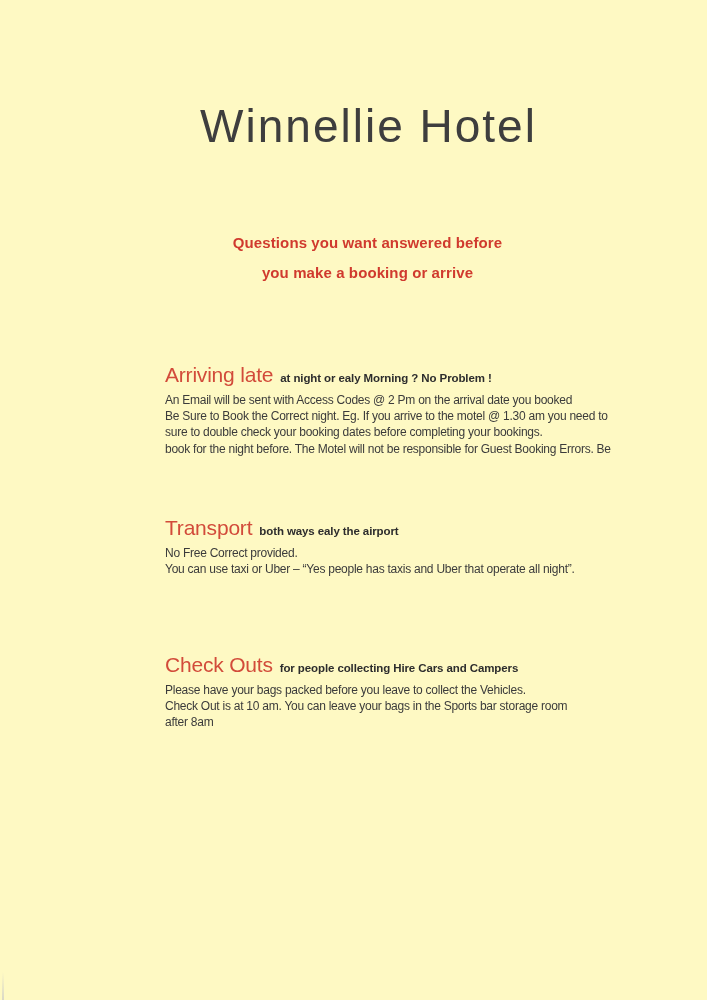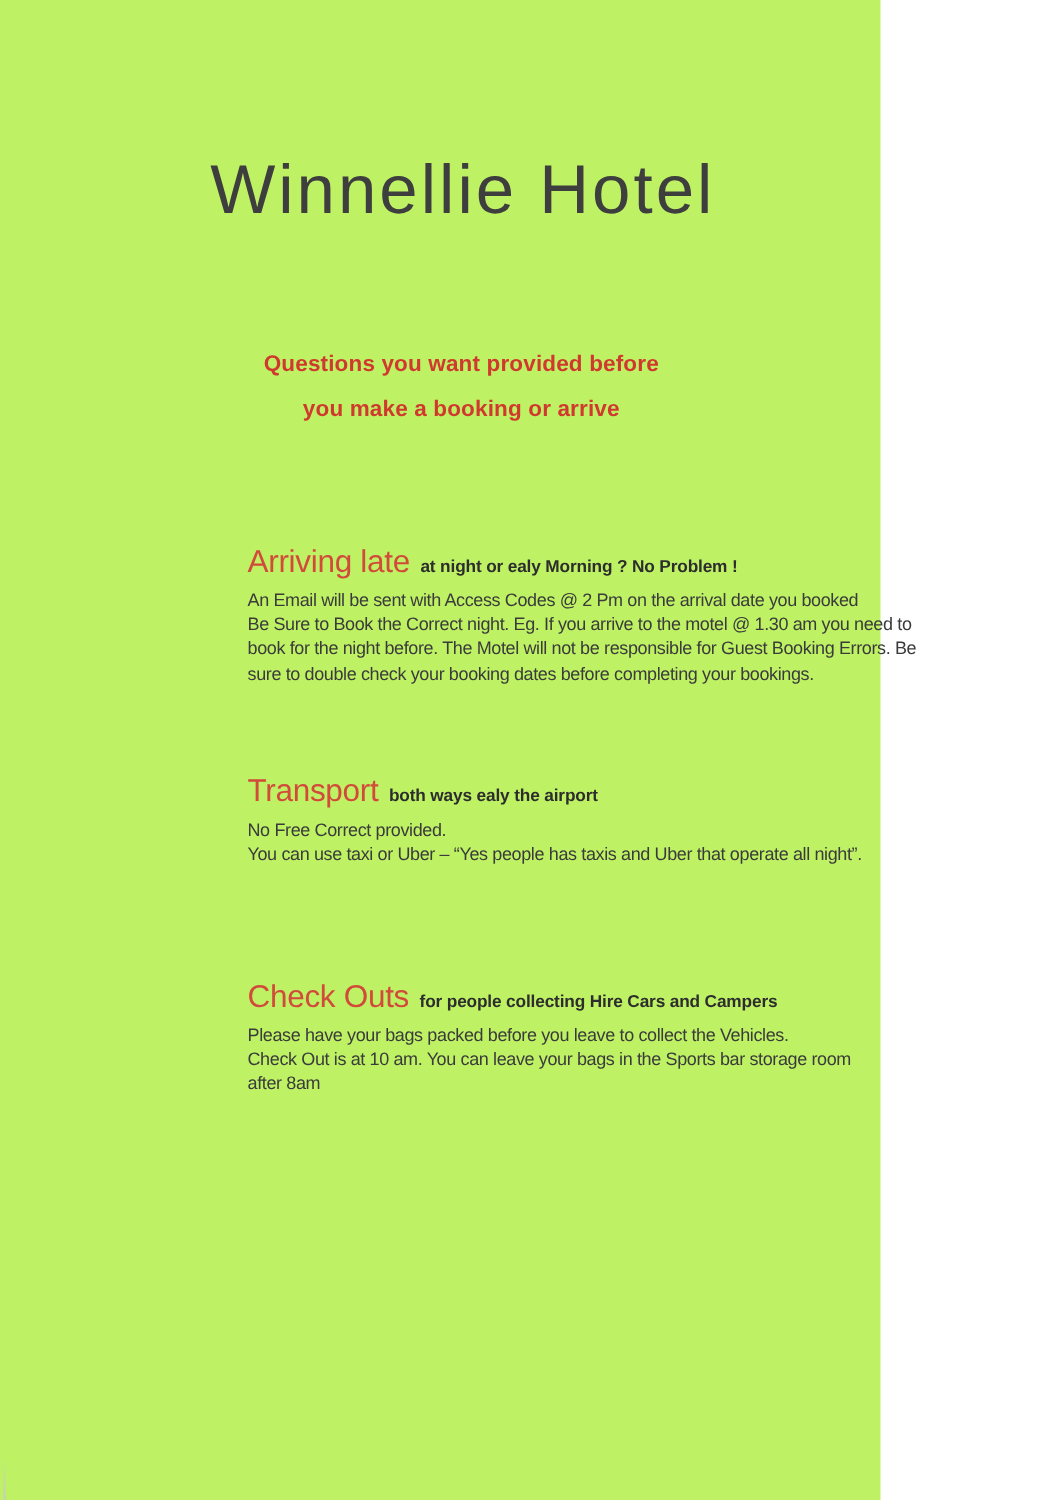--- a/index.html
+++ b/index.html
@@ -7,23 +7,23 @@
   html, body {
     width: 707px;
     height: 1000px;
     background: #ffffff;
     font-family: "Liberation Sans", sans-serif;
     overflow: hidden;
   }
 
   .doc-page {
     position: relative;
-    width: 587px;
+    width: 707px;
     height: 1000px;
-    background: #bef264;
+    background: #fef9c3;
   }
 
   .page-title {
     position: absolute;
     top: 101px;
     left: 0;
     width: 100%;
     padding-left: 30px;
     text-align: center;
     font-size: 46px;
@@ -99,33 +99,33 @@
   }
 </style>
 </head>
 <body>
 
 <div class="doc-page">
 
   <h1 class="page-title">Winnellie Hotel</h1>
 
   <div class="intro-subtitle">
-    <div>Questions you want provided before</div>
+    <div>Questions you want answered before</div>
     <div>you make a booking or arrive</div>
   </div>
 
   <div class="section section--arriving-late">
     <div class="section-heading-row">
       <span class="section-title">Arriving late</span><span class="section-subtitle">at night or ealy Morning ? No Problem !</span>
     </div>
     <div class="section-body">
       <div class="body-line">An Email will be sent with Access Codes @ 2 Pm on the arrival date you booked</div>
       <div class="body-line">Be Sure to Book the Correct night. Eg. If you arrive to the motel @ 1.30 am you need to</div>
+      <div class="body-line">sure to double check your booking dates before completing your bookings.</div>
       <div class="body-line">book for the night before. The Motel will not be responsible for Guest Booking Errors. Be</div>
-      <div class="body-line">sure to double check your booking dates before completing your bookings.</div>
     </div>
   </div>
 
   <div class="section section--transport">
     <div class="section-heading-row">
       <span class="section-title">Transport</span><span class="section-subtitle">both ways ealy the airport</span>
     </div>
     <div class="section-body">
       <div class="body-line">No Free Correct provided.</div>
       <div class="body-line">You can use taxi or Uber – “Yes people has taxis and Uber that operate all night”.</div>

